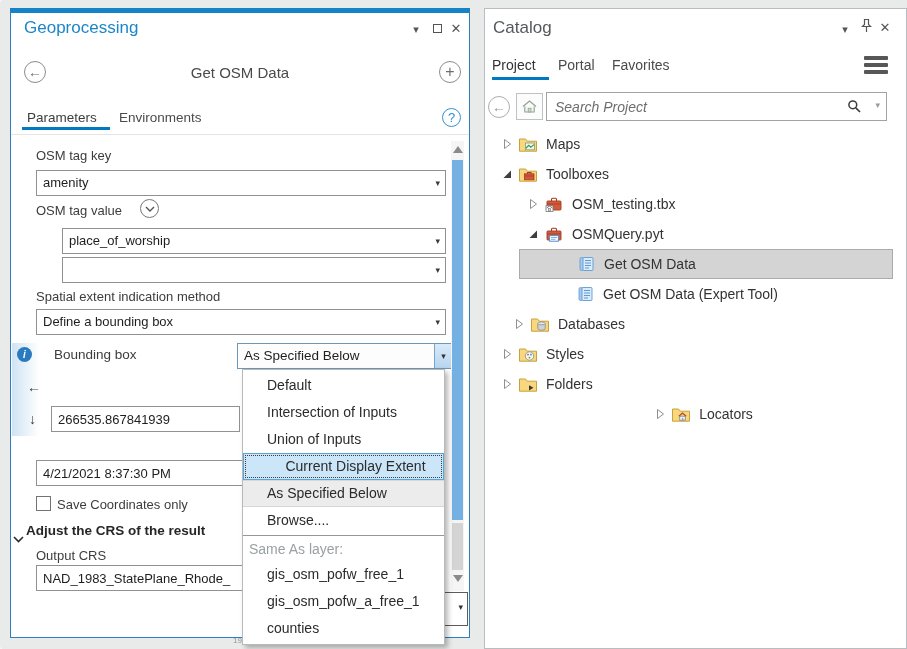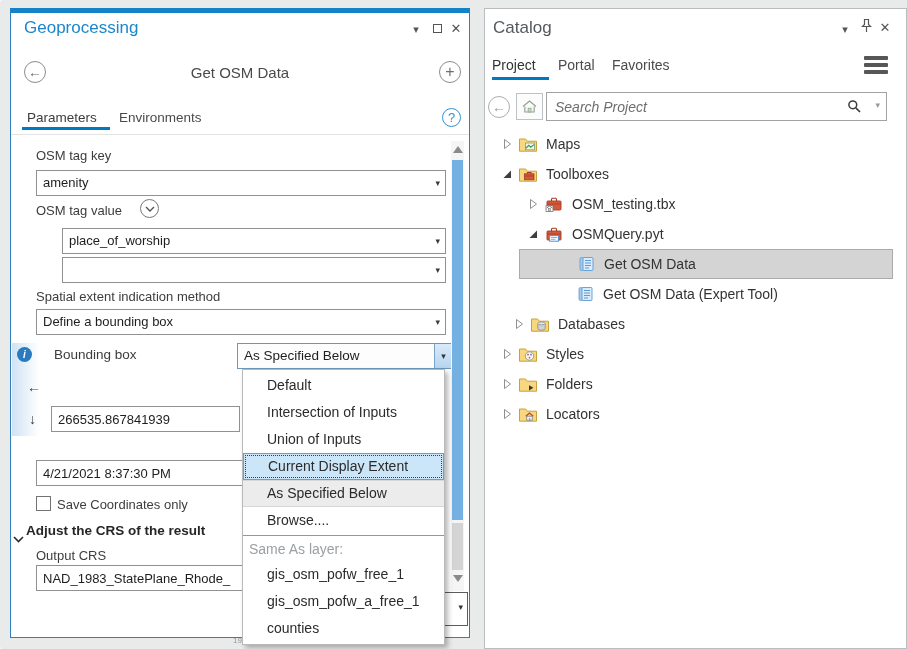--- a/index.html
+++ b/index.html
@@ -48,21 +48,21 @@
 
   
   .ext-combo { position:absolute; left:226px; top:330px; width:216px; height:26px; border:1px solid #6d96b8;
       background:#fdfdfd; font-size:13.5px; color:#1e1e1e; line-height:24px; padding-left:6px; }
   .ext-combo .btn { position:absolute; right:0; top:0; width:18px; height:24px;
       background:linear-gradient(#d9eafa,#b7d5ef); border-left:1px solid #7aa5c8; text-align:center;
       line-height:24px; font-size:9px; color:#333; }
   .menu { position:absolute; left:231px; top:356px; width:203px; background:#fff; border:1px solid #b9b9b9;
       box-shadow:3px 3px 5px rgba(0,0,0,.28); z-index:40; padding:2px 0; }
   .menu-item { height:27px; line-height:27px; padding-left:24px; font-size:14px; color:#2b2b2b; white-space:nowrap; }
-  .menu-item.hl { background:#cbe6f8; border:1px solid #58a6d8; outline:1px dotted #3c3c3c; outline-offset:-3px; line-height:25px; }
+  .menu-item.hl { background:#cbe6f8; border:1px solid #58a6d8; outline:1px dotted #3c3c3c; outline-offset:-3px; line-height:25px;text-align:center; }
   .menu-item.cur { background:#ececec; border-top:1px solid #d7d7d7; border-bottom:1px solid #d7d7d7; line-height:25px; }
   .menu-sep { height:1px; background:#969696; margin:1px 0; }
   .menu-group { height:24px; line-height:24px; padding-left:6px; font-size:14px; color:#9aa0a4; }
 
   
   .sbar { position:absolute; left:440px; top:128px; width:13px; height:450px; background:#f5f5f5; z-index:5; }
   .sb-up, .sb-down { position:absolute; left:2px; width:0; height:0; border-left:5px solid transparent; border-right:5px solid transparent; }
   .sb-up { top:5px; border-bottom:7px solid #8a8a8a; }
   .sb-down { top:434px; border-top:7px solid #8a8a8a; }
   .sb-thumb { position:absolute; left:1px; top:19px; width:11px; height:360px; background:#74b1e2; }
@@ -349,21 +349,21 @@
       <svg class="xp" viewBox="0 0 12 12">
           <path d="M3.5 1.5l6 4.5-6 4.5z" fill="#fff" stroke="#8f8f8f"></path>
         </svg>
       <svg class="ticon" width="18" height="15" viewBox="0 0 18 15">
         <path d="M.5 2h6l1.8 2.2h9.2v10H.5z" fill="#f9d77e" stroke="#c7a23c"></path>
         <path d="M10 8.2l4.5 2.6L10 13.4z" fill="#3a3a3a"></path>
       </svg>
       <span>Folders</span>
     </div>
 
-    <div class="trow" style="padding-left:16px;">
+    <div class="trow" style="padding-left:16px;justify-content:center;">
       <svg class="xp" viewBox="0 0 12 12">
           <path d="M3.5 1.5l6 4.5-6 4.5z" fill="#fff" stroke="#8f8f8f"></path>
         </svg>
       <svg class="ticon" width="18" height="15" viewBox="0 0 18 15">
         <path d="M.5 2h6l1.8 2.2h9.2v10H.5z" fill="#f9d77e" stroke="#c7a23c"></path>
         <path d="M6.8 9.2l3.7-3.2 3.7 3.2" fill="none" stroke="#b34a32" stroke-width="1.3"></path>
         <rect x="7.8" y="9.2" width="5.4" height="4" fill="#fff" stroke="#7c7c7c" stroke-width="0.8"></rect>
         <rect x="9.8" y="10.7" width="1.6" height="2.5" fill="#7fa7d8"></rect>
       </svg>
       <span>Locators</span>

